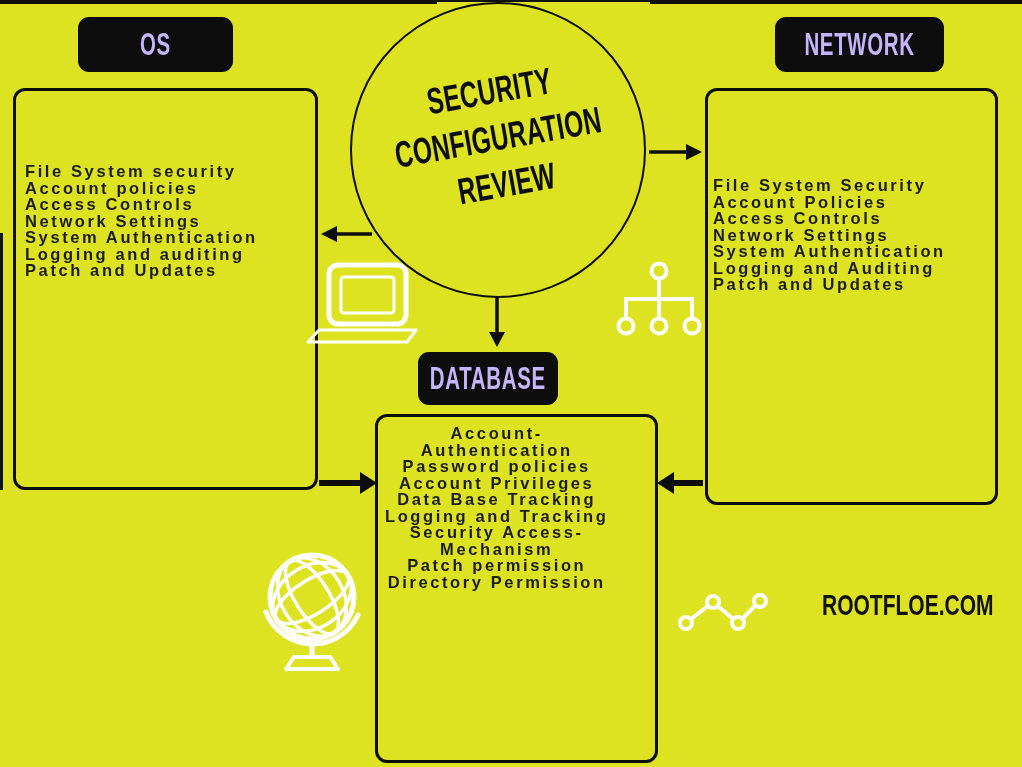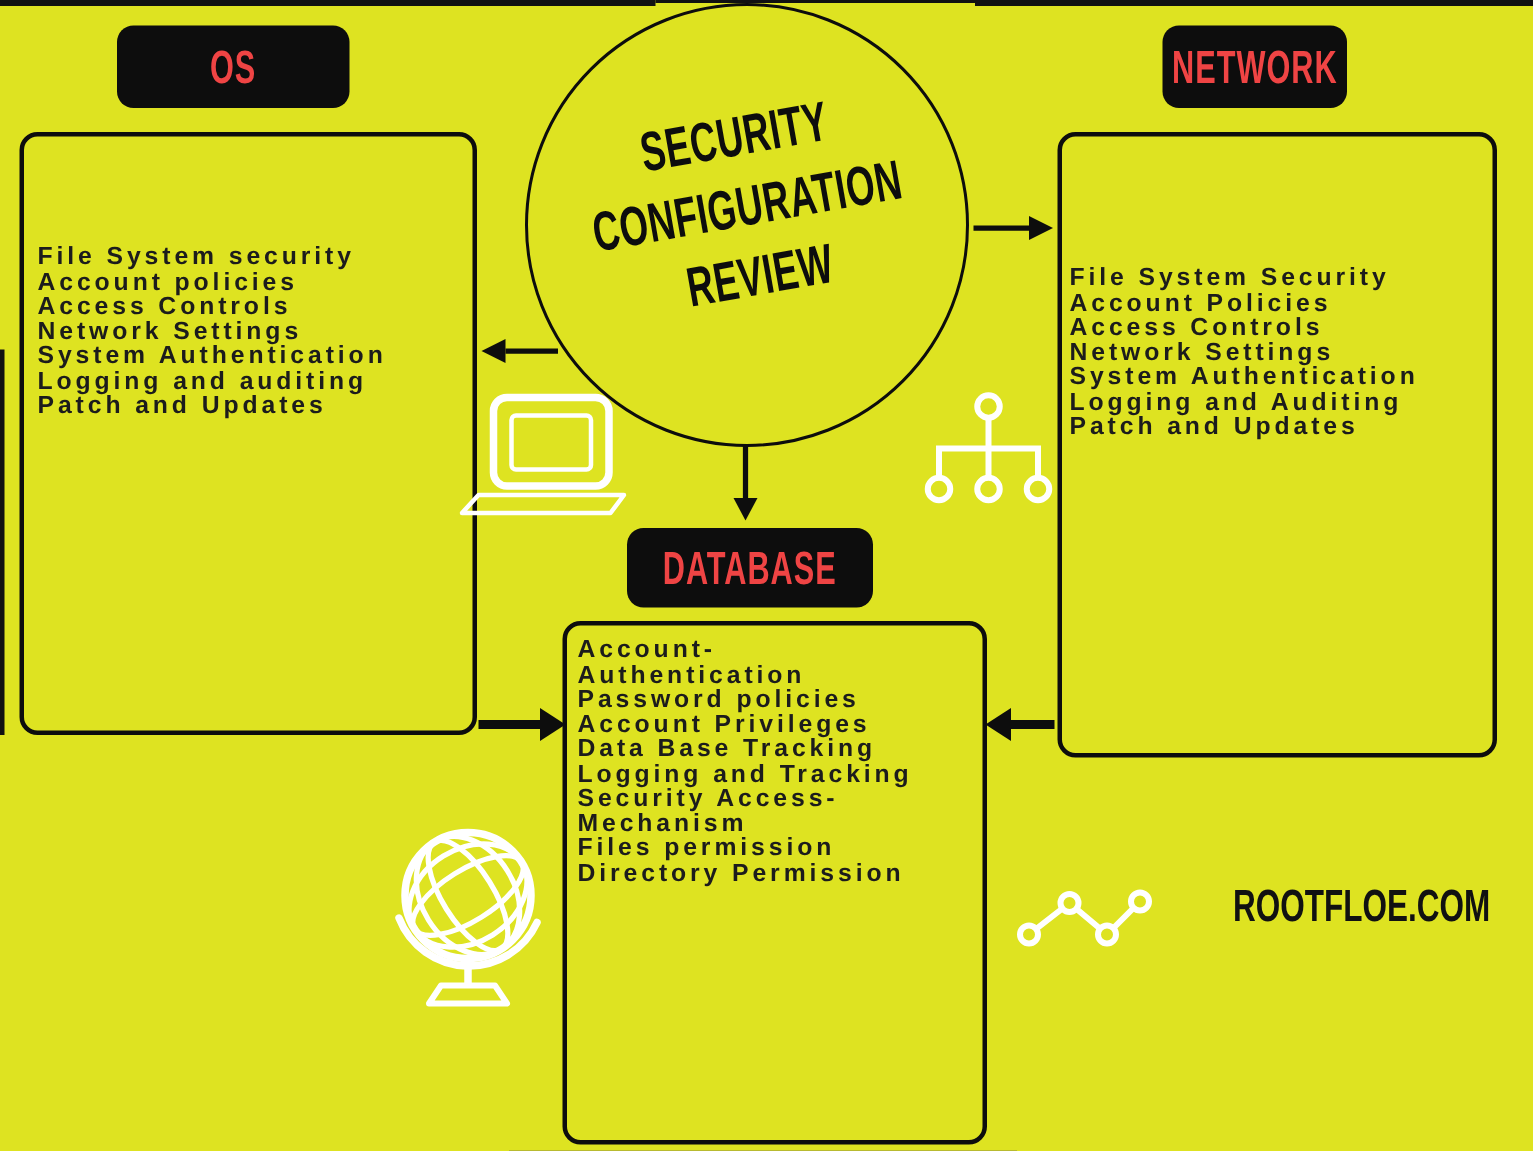--- a/index.html
+++ b/index.html
@@ -3,42 +3,42 @@
 <meta charset="utf-8">
 <style>
   html,body { margin:0; padding:0; background:#9a9a3f; }
   .canvas {
     position:relative; width:1022px; height:767px;
     background:#dee321; overflow:hidden;
     font-family:"Liberation Sans", sans-serif;
   }
   
   .badge {
-    position:absolute; background:#0d0d0d; color:#ef4444;
+    position:absolute; background:#0d0d0d; color:#c4b5fd;
     border-radius:11px; display:flex; align-items:center; justify-content:center;
   }
   .cond {
     display:inline-block; transform:scaleX(0.66);
     font-weight:bold; white-space:nowrap; letter-spacing:1px;
   }
   .badge .cond { font-size:31px; }
   
   .box {
     position:absolute; border:3.5px solid #0d0d0d; border-radius:12px;
     background:transparent; box-sizing:border-box;
   }
   
   .list {
     position:absolute; color:#1c1c1c; font-weight:bold;
     font-size:16.5px; letter-spacing:2.6px; white-space:nowrap;
   }
   .list div { height:1em; }
   .list-left  { line-height:34.5px; }
   .list-right { line-height:35.5px; }
-  .list-db    { line-height:34.8px; }
+  .list-db    { line-height:34.8px;text-align:center; }
   
   .circle {
     position:absolute; left:350px; top:2px; width:296px; height:296px;
     border:2.5px solid #0d0d0d; border-radius:50%; box-sizing:border-box;
   }
   .circle-text {
     position:absolute; left:350px; top:2px; width:296px; height:296px;
     display:flex; flex-direction:column; align-items:center; justify-content:center;
     transform:translateY(-13px) rotate(-10deg); color:#0d0d0d; text-align:center;
   }
@@ -66,24 +66,24 @@
   <div class="circle"></div>
   <div class="circle-text">
     <span class="cond">SECURITY</span>
     <span class="cond">CONFIGURATION</span>
     <span class="cond">REVIEW</span>
   </div>
 
   <div class="badge" style="left:78px;top:17px;width:155px;height:55px;">
     <span class="cond">OS</span>
   </div>
-  <div class="badge" style="left:775px;top:17px;width:123px;height:55px;">
+  <div class="badge" style="left:775px;top:17px;width:169px;height:55px;">
     <span class="cond">NETWORK</span>
   </div>
-  <div class="badge" style="left:418px;top:352px;width:164px;height:53px;">
+  <div class="badge" style="left:418px;top:352px;width:140px;height:53px;">
     <span class="cond">DATABASE</span>
   </div>
 
   <div class="box" style="left:13px;top:88px;width:305px;height:402px;"></div>
   <div class="list list-left" style="left:25px;top:154px;">
     <div>File System security</div>
     <div>Account policies</div>
     <div>Access Controls</div>
     <div>Network Settings</div>
     <div>System Authentication</div>
@@ -105,21 +105,21 @@
   <div class="box" style="left:375px;top:414px;width:283px;height:349px;"></div>
   <div class="list list-db" style="left:385px;top:416px;">
     <div>Account-</div>
     <div>Authentication</div>
     <div>Password policies</div>
     <div>Account Privileges</div>
     <div>Data Base Tracking</div>
     <div>Logging and Tracking</div>
     <div>Security Access-</div>
     <div>Mechanism</div>
-    <div>Files permission</div>
+    <div>Patch permission</div>
     <div>Directory Permission</div>
   </div>
 
   <div class="brand">
     <span class="cond">ROOTFLOE.COM</span>
   </div>
 
   <svg class="svg-overlay" width="1022" height="767" viewBox="0 0 1022 767">
 
     <g stroke="#0d0d0d" fill="#0d0d0d">

